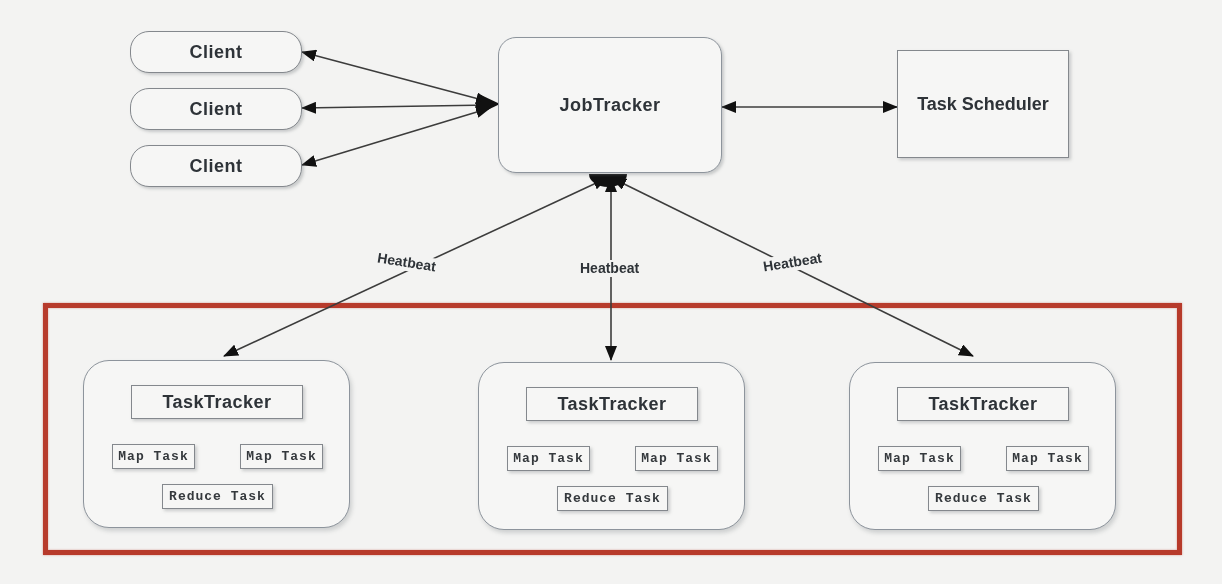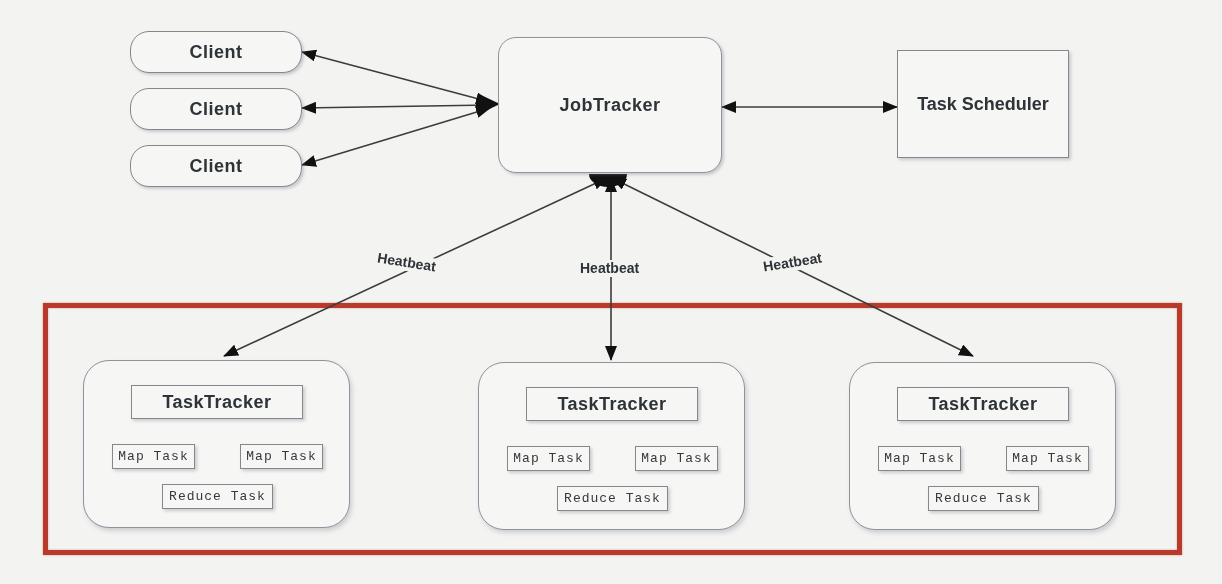--- a/index.html
+++ b/index.html
@@ -25,21 +25,21 @@
   .jobtracker{border-radius:18px;font-size:18px;letter-spacing:.5px;border-color:var(--container-border);}
   .scheduler{font-size:18px;}
   .group{
     position:absolute;background:var(--box-fill);
     border:1.6px solid var(--container-border);border-radius:26px;
     box-shadow:2px 3px 4px rgba(120,125,130,0.3);
     text-align:center;
   }
   .tracker-box{font-size:18px;letter-spacing:.5px;}
   .task-box{
-    font-family:"Liberation Mono",monospace;font-weight:normal;
+    font-family:"Liberation Mono",monospace;font-weight:bold;
     font-size:13px;letter-spacing:1px;color:#35393d;
   }
   .hb-label{
     position:absolute;font-size:14px;font-weight:bold;color:var(--text);
     background:var(--background);padding:0 3px;line-height:17px;white-space:nowrap;
   }
   svg.connectors{position:absolute;left:0;top:0;width:1222px;height:584px;pointer-events:none;}
   svg.connectors line{stroke:var(--line);stroke-width:1.6px;}
   svg.connectors .blob{fill:#111;}
   #ah path,#ahs path{fill:#111;}

